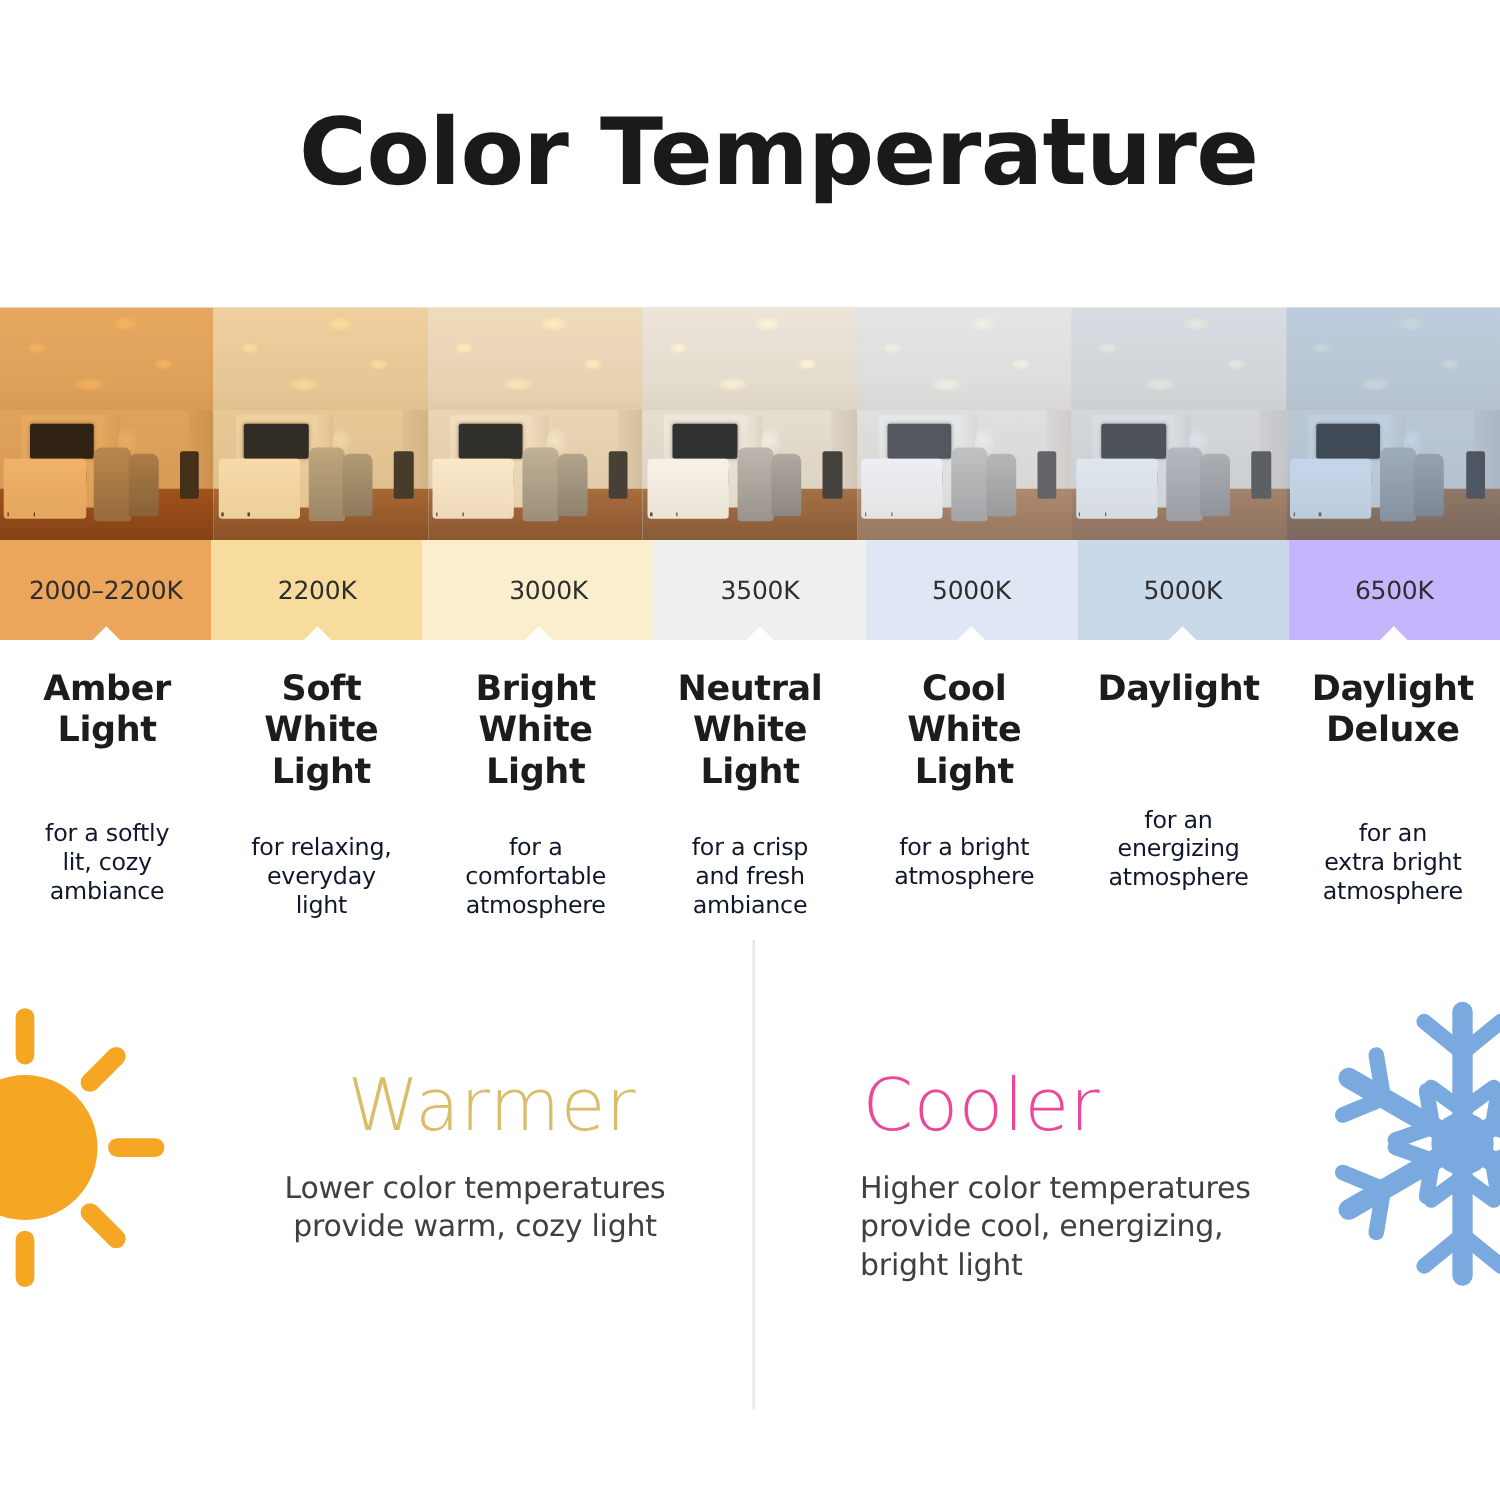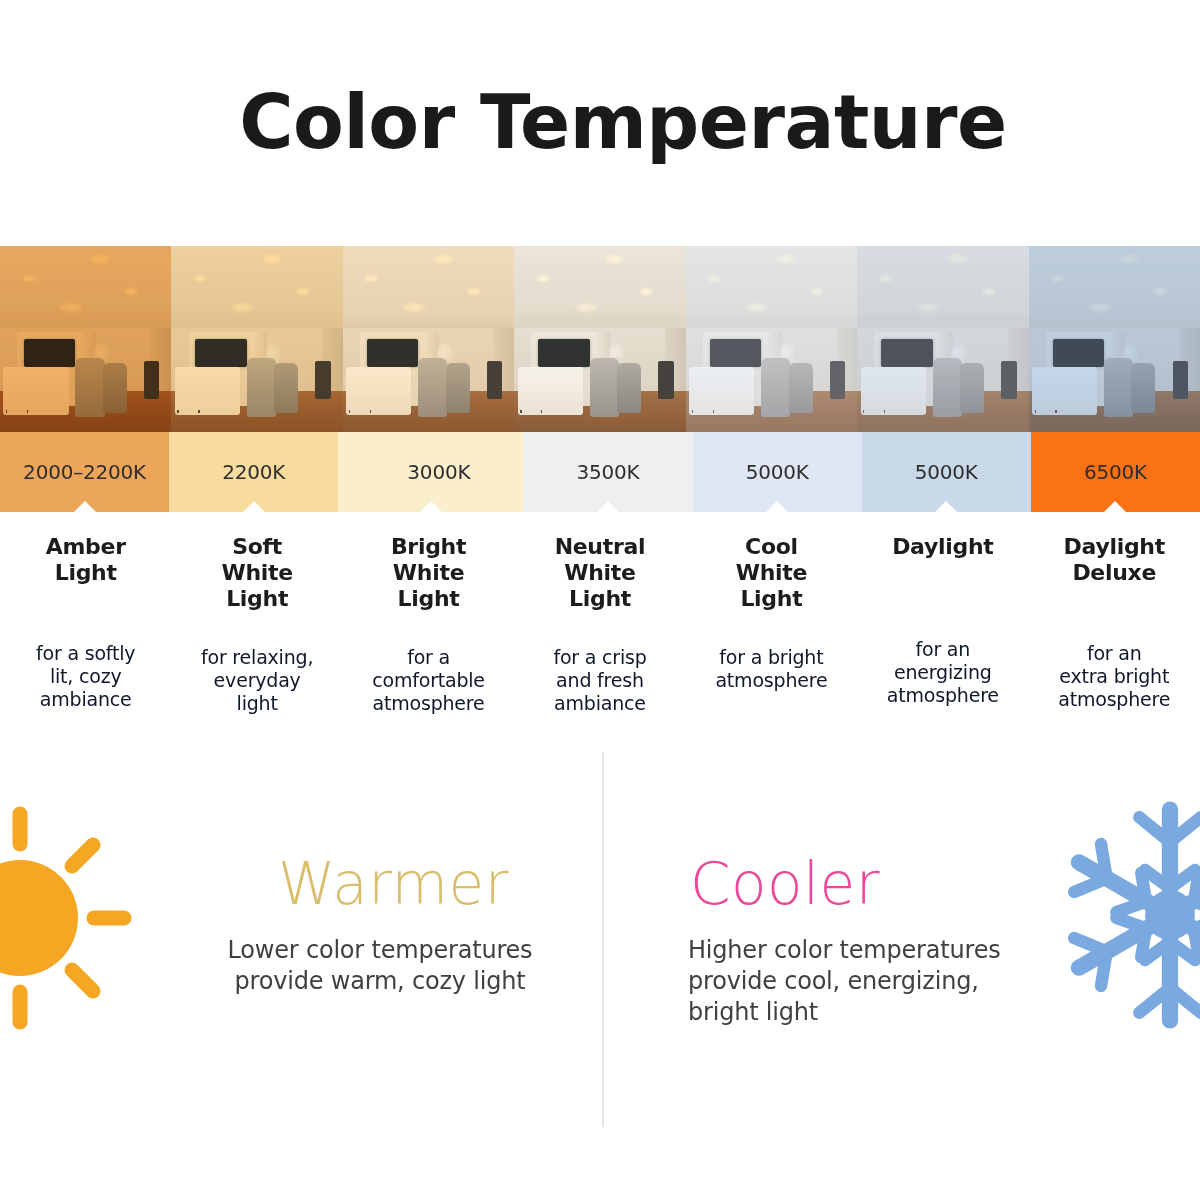--- a/index.html
+++ b/index.html
@@ -185,21 +185,21 @@
     display:flex;
   }
   .desc-cell {
     flex:1 1 0;
     padding:22px 10px 0;
     text-align:center;
     display:flex; flex-direction:column; align-items:center;
   }
   .desc-name {
     font-family:"DejaVu Sans", sans-serif;
-    font-size:22px;
+    font-size:28px;
     font-weight:700;
     color:#1c1c1c;
     line-height:1.18;
     letter-spacing:-0.3px;
   }
   .desc-sub {
     font-family:"DejaVu Sans", sans-serif;
     font-size:19px;
     font-weight:400;
     color:#0f172a;
@@ -480,21 +480,21 @@
         <span class="notch"></span>
       </div>
       <div class="kelvin-cell" style="background: rgb(223, 231, 244);">
         <span class="kelvin-label">5000K</span>
         <span class="notch"></span>
       </div>
       <div class="kelvin-cell" style="background: rgb(201, 217, 234);">
         <span class="kelvin-label">5000K</span>
         <span class="notch"></span>
       </div>
-      <div class="kelvin-cell" style="background: #f97316;">
+      <div class="kelvin-cell" style="background: #c4b5fd;">
         <span class="kelvin-label">6500K</span>
         <span class="notch"></span>
       </div>
     </div>
 
   <div id="desc-row">
       <div class="desc-cell lines2">
         <div class="desc-name">Amber<br>Light</div>
         <div class="desc-sub">for a softly<br>lit, cozy<br>ambiance</div>
       </div>

